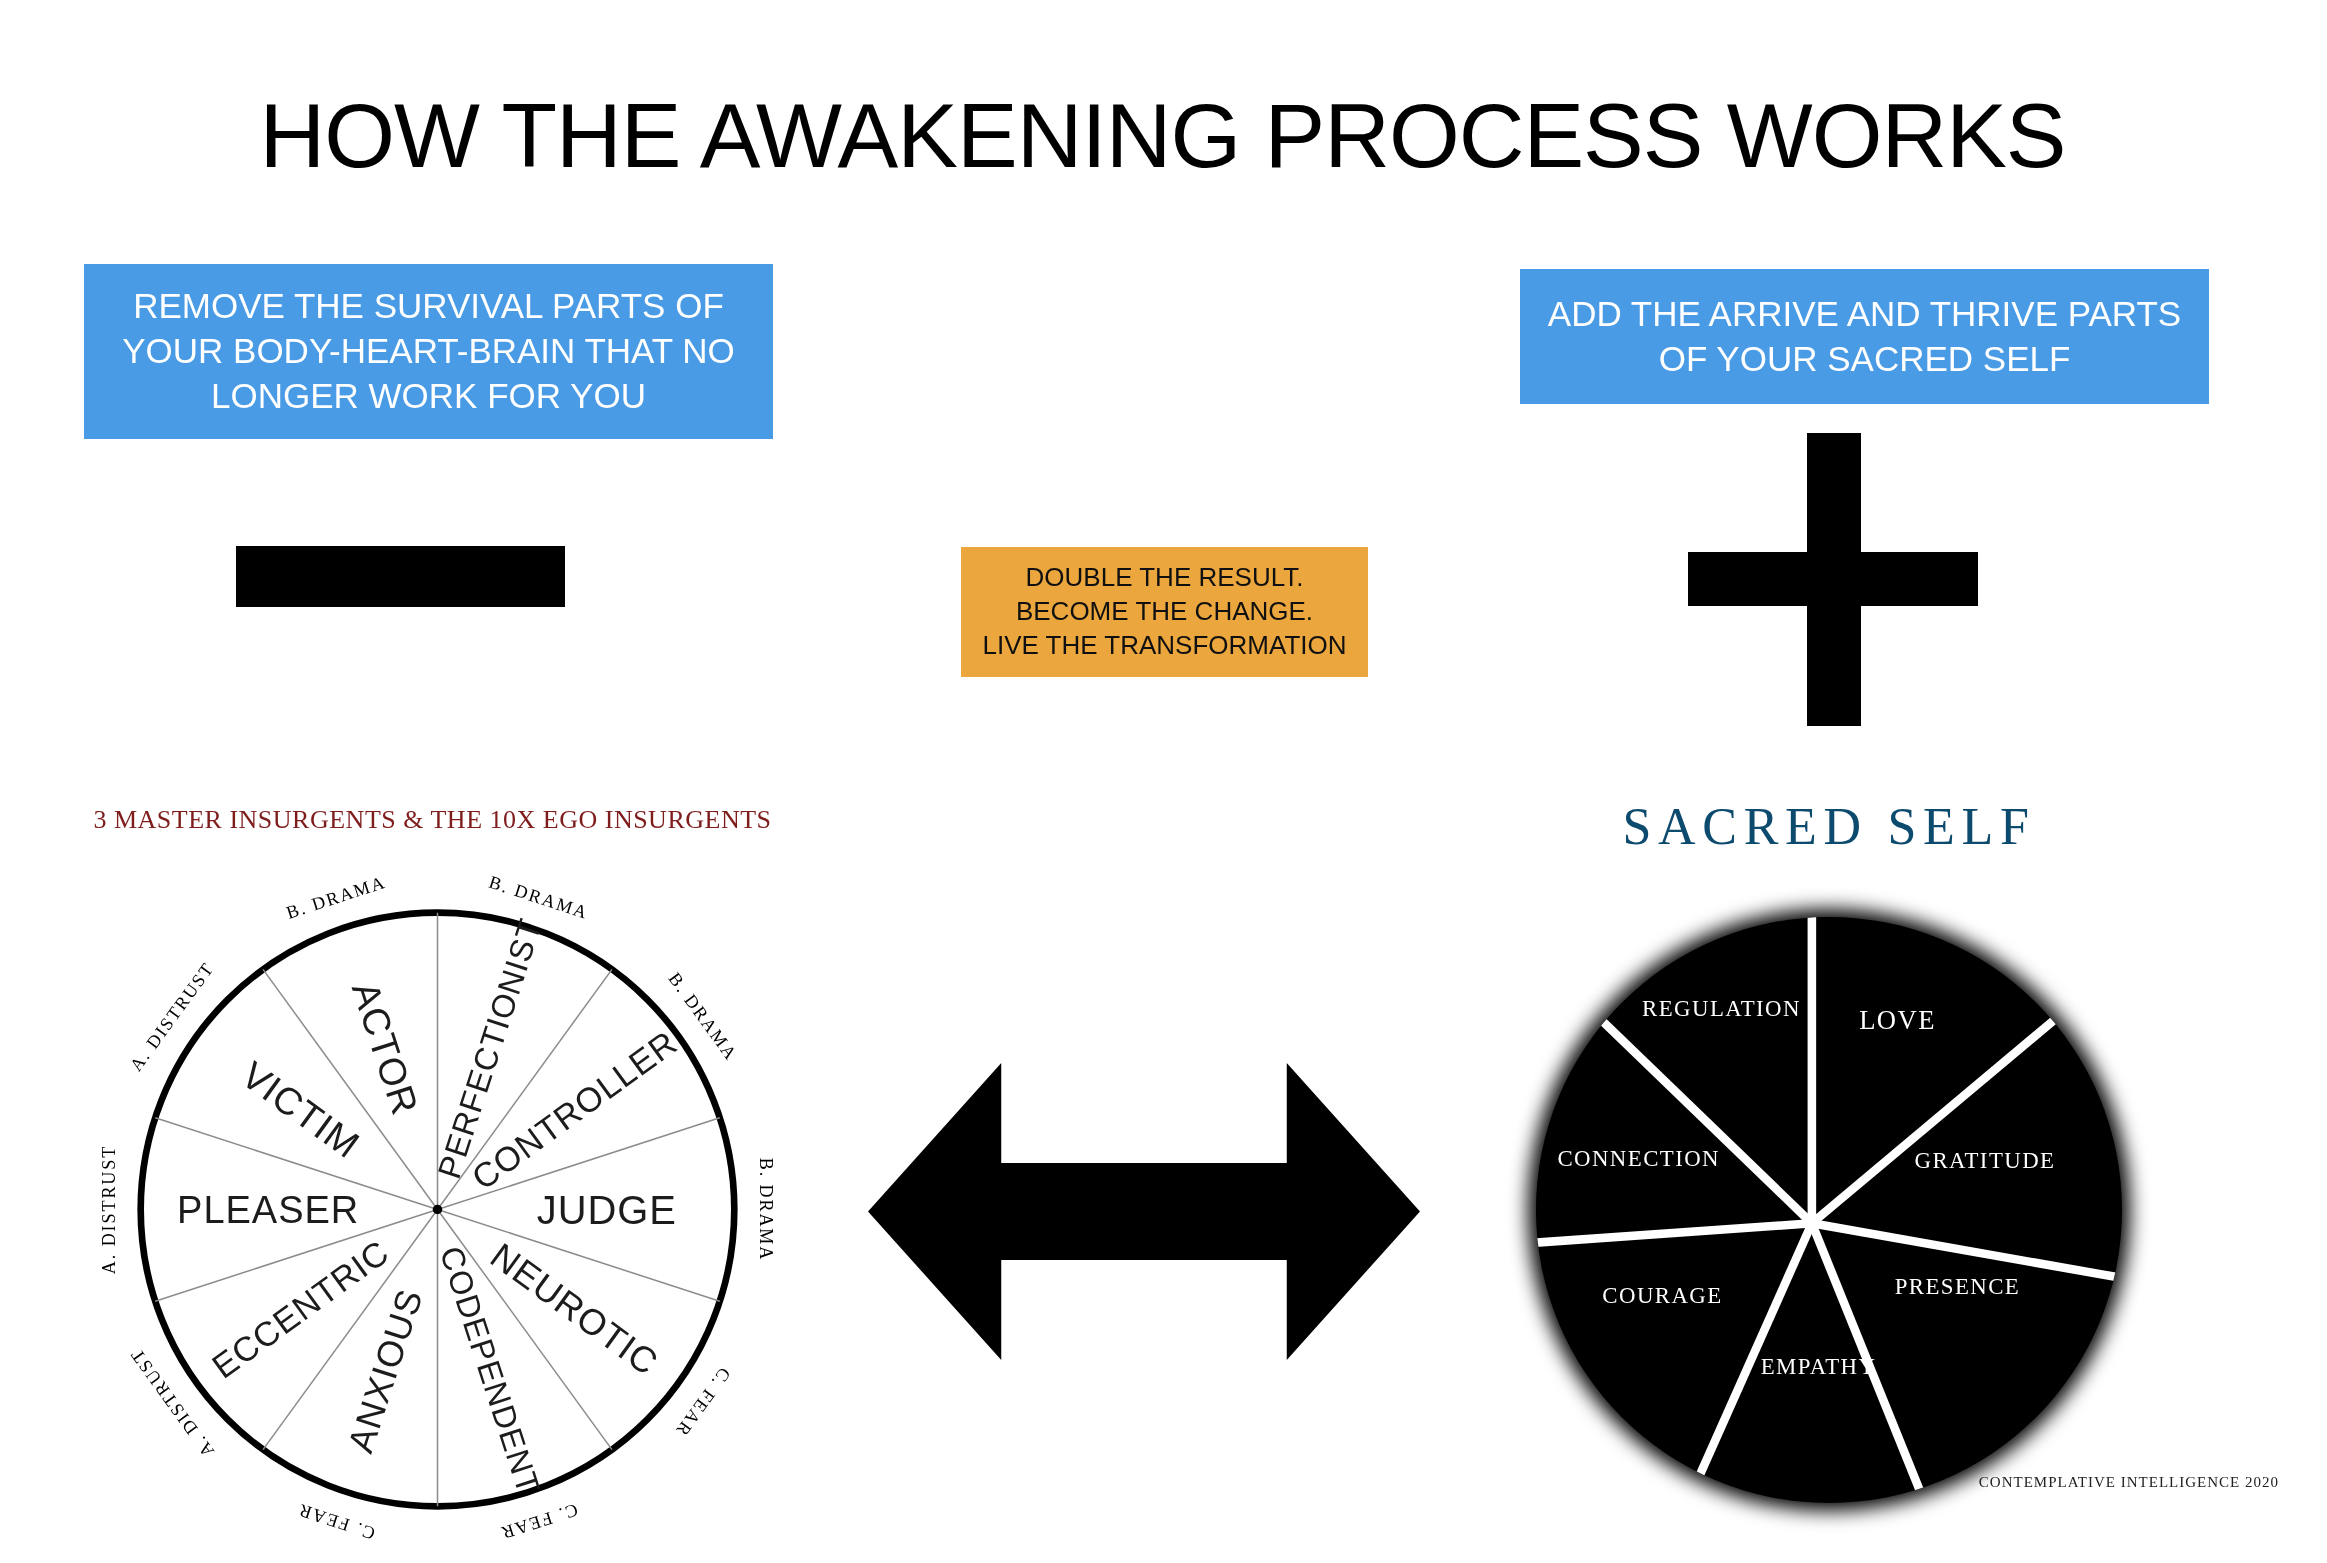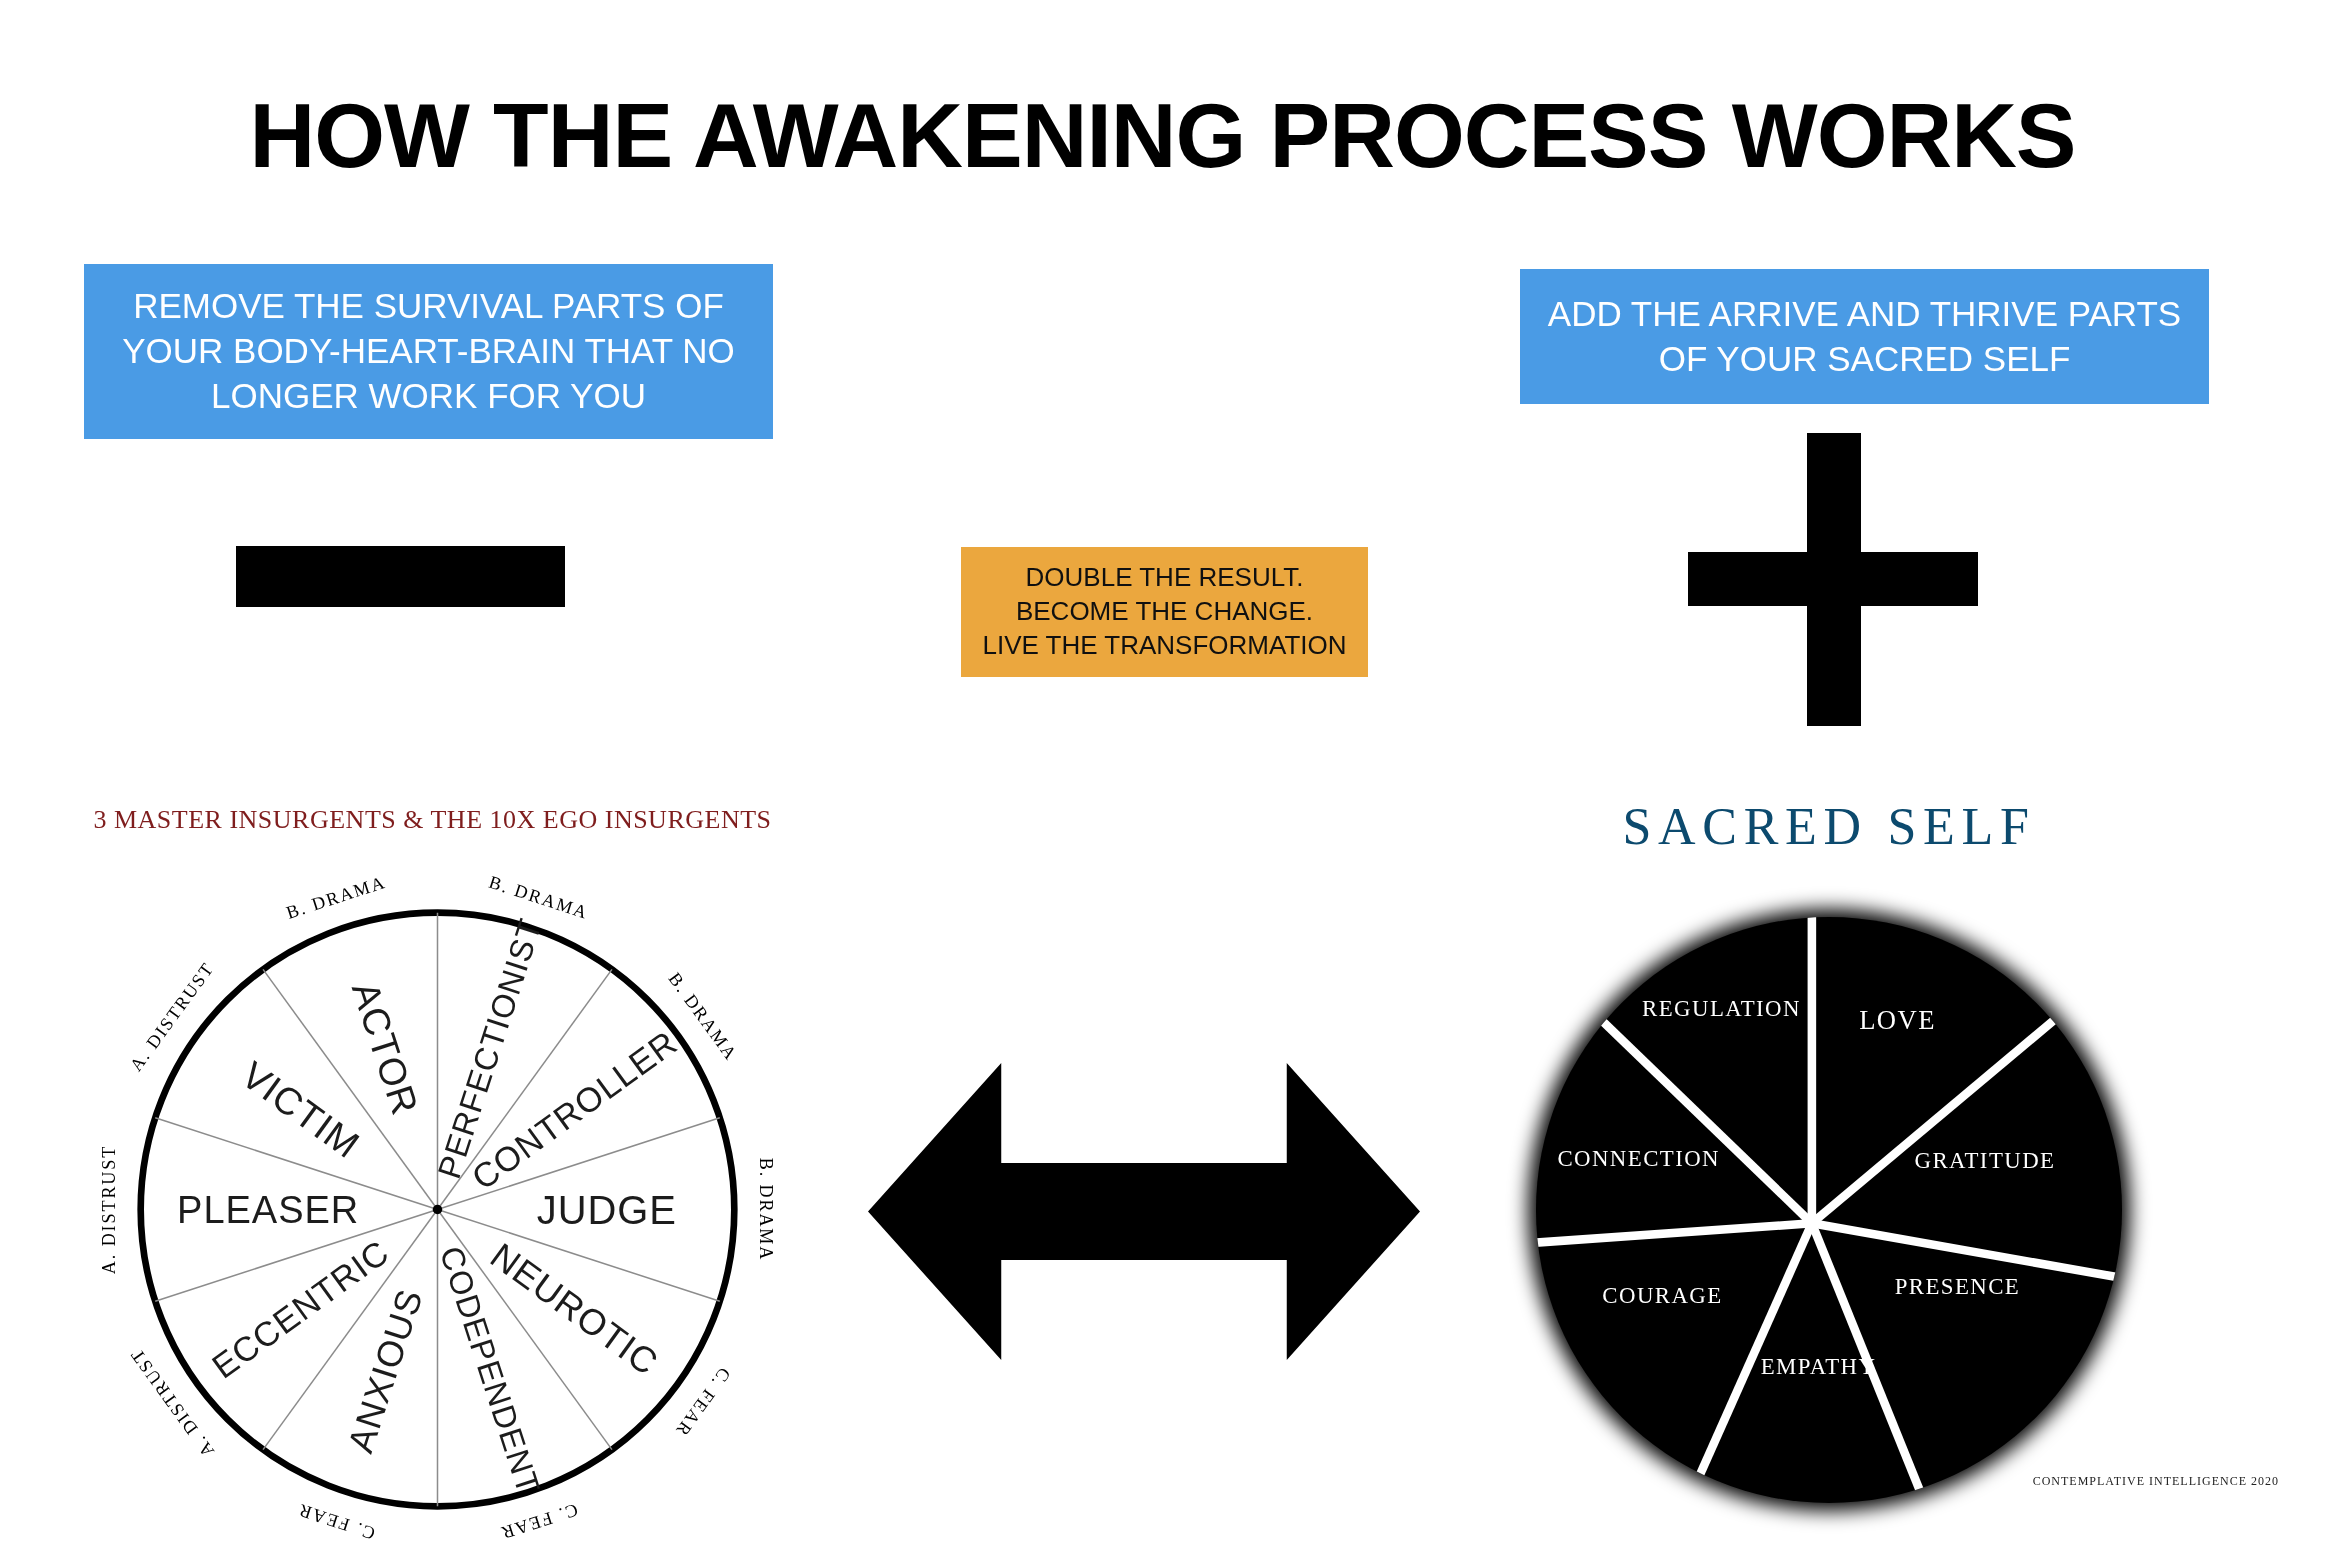--- a/index.html
+++ b/index.html
@@ -3,42 +3,42 @@
 <meta charset="utf-8">
 <style>
   html,body{margin:0;padding:0;}
   body{
     width:2327px;height:1564px;position:relative;overflow:hidden;
     background:#ffffff;font-family:"Liberation Sans",sans-serif;
   }
   .abs{position:absolute;}
   #main-title{
     left:0;right:2px;top:84px;text-align:center;
-    font-size:91px;font-weight:bold;letter-spacing:-1px;color:#000;
+    font-size:91px;font-weight:normal;letter-spacing:-1px;color:#000;
   }
   .banner{
     position:absolute;display:flex;align-items:center;justify-content:center;
     text-align:center;white-space:pre-line;font-weight:normal;
   }
   #remove-box{left:84px;top:264px;width:689px;height:175px;color:#fff;font-size:35px;line-height:1.28;}
   #add-box{left:1520px;top:269px;width:689px;height:135px;color:#fff;font-size:35px;line-height:1.28;}
   #result-box{left:961px;top:520px;width:407px;height:130px;color:#101010;font-size:26px;line-height:1.3;margin-top:27px;}
   #minus-sign{left:236px;top:546px;width:329px;height:61px;}
   #plus-sign{left:1688px;top:433px;width:290px;height:293px;}
   #plus-sign .pv{position:absolute;left:119px;top:0;width:54px;height:293px;}
   #plus-sign .ph{position:absolute;left:0;top:119px;width:290px;height:54px;}
   #ego-wheel-title{left:71px;top:805px;width:723px;text-align:center;
     font-family:"Liberation Serif",serif;font-size:26px;color:#7f1d1d;letter-spacing:0.5px;}
   #sacred-title{left:1477px;top:797px;width:704px;text-align:center;
     font-family:"Liberation Serif",serif;font-size:52px;color:#0c4a6e;letter-spacing:6.7px;}
   #ego-svg{left:76px;top:848px;}
   #sacred-svg{left:1477px;top:858px;}
   #double-arrow{left:868px;top:1063px;}
   #footer-credit{right:48px;top:1474px;font-family:"Liberation Serif",serif;
-    font-size:12px;letter-spacing:1px;color:#222;}
+    font-size:15px;letter-spacing:1px;color:#222;}
   .ego-label{font-family:"Liberation Sans",sans-serif;fill:#1c1c1c;letter-spacing:1px;
     text-anchor:middle;dominant-baseline:central;}
   .ego-outer-label{font-family:"Liberation Serif",serif;font-size:19px;fill:#000;
     letter-spacing:2px;text-anchor:middle;dominant-baseline:central;}
   .sacred-label{font-family:"Liberation Serif",serif;fill:#ffffff;letter-spacing:1.5px;
     text-anchor:middle;dominant-baseline:central;}
 </style>
 </head>
 <body>
 

